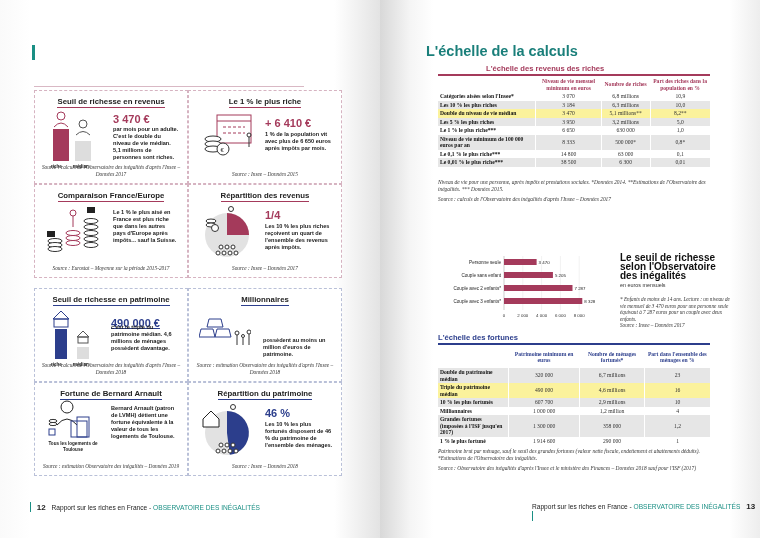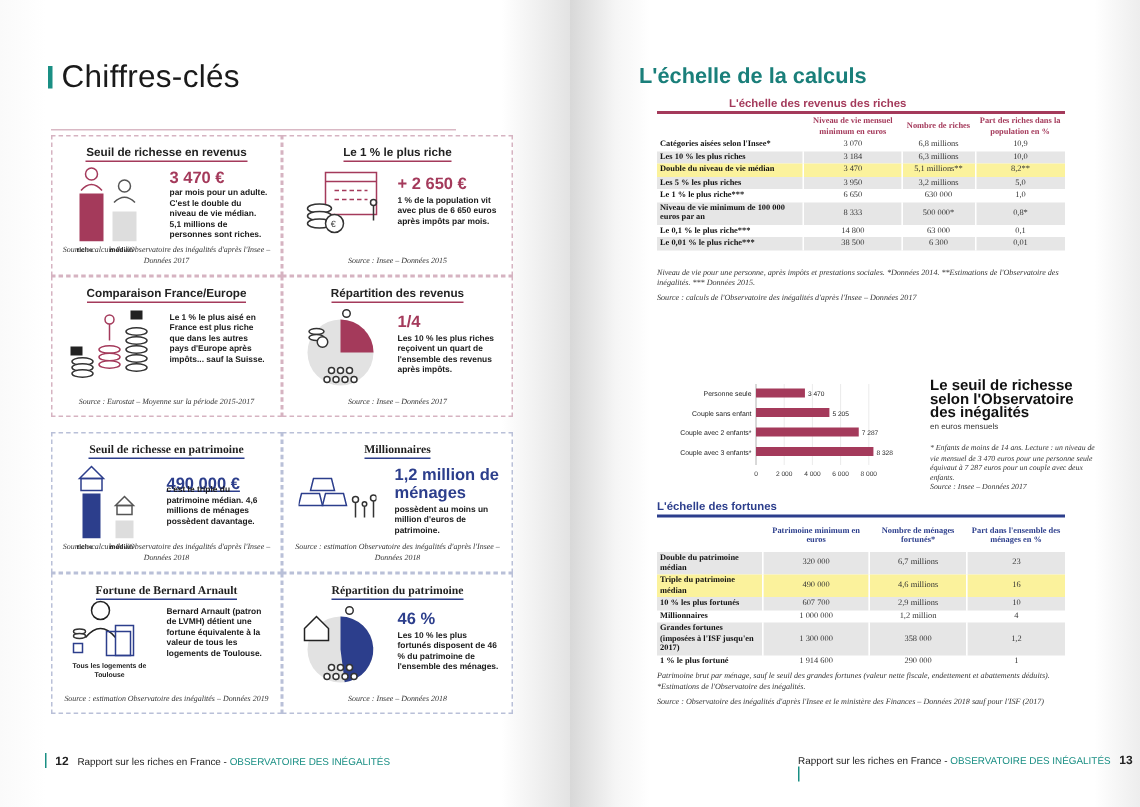--- a/index.html
+++ b/index.html
@@ -13,21 +13,21 @@
   .h1 { position: absolute; left: 32px; top: 40px; font-size: 21px; font-weight: normal; color: #1a1a1a; letter-spacing: 0.2px; }
   .h1 .bar { display: inline-block; width: 3px; height: 15px; background: #1a8f84; margin-right: 6px; vertical-align: -1px; }
   .h2 { position: absolute; left: 34px; top: 68px; font-size: 11.5px; font-weight: bold; color: #1a7f7a; }
   .rule-left { position: absolute; left: 34px; top: 86px; width: 270px; height: 1px; background: #d9b8c4; }
 
   .grid { position: absolute; left: 34px; top: 90px; width: 308px; }
   .cell { position: absolute; width: 154px; height: 94px; border: 1px dashed #d6b3c1; background: #fff; }
   .cell.blue { border-color: #b9c0d8; }
   .cell .title { position: absolute; left: 0; right: 0; top: 6px; text-align: center; font-size: 7.8px; font-weight: bold; color: #222; }
   .cell .title span { border-bottom: 1.5px solid #a43a5b; padding-bottom: 1px; }
-  .cell.blue .title span { border-bottom-color: #2c3e8c; font-family: Liberation Serif, serif; }
+  .cell.blue .title span { border-bottom-color: #2c3e8c; }
   .cell .big { position: absolute; font-size: 11px; font-weight: bold; }
   .cell .desc { position: absolute; font-size: 5.6px; line-height: 7px; font-weight: bold; color: #1a1a1a; }
   .cell .source { position: absolute; left: 4px; right: 4px; bottom: 6px; text-align: center; font-family: "Liberation Serif", serif; font-style: italic; font-size: 5.3px; line-height: 6.5px; color: #333; }
   .red { color: #a43a5b; }
   .navy { color: #2c3e8c; }
   .icon { position: absolute; }
 
   .rh1 { position: absolute; left: 426px; top: 43px; font-size: 14.5px; font-weight: bold; color: #1a7f7a; }
   .rh2 { position: absolute; left: 438px; top: 64px; font-size: 7.6px; font-weight: bold; color: #a43a5b; }
   .rh2.navy { color: #2c3e8c; }
@@ -55,21 +55,21 @@
   .footer .num { font-weight: bold; font-size: 8px; margin: 0 4px; }
   .footer .teal { color: #1a8f84; }
   .footer .vbar { display: inline-block; width: 1px; height: 10px; background: #1a8f84; vertical-align: -2px; }
 </style>
 </head>
 <body>
 
 <div class="spread">
 
   <div class="page page-left">
-    <div class="h1"><span class="bar"></span><span>Chiffres-clés</span></div>
+    <div class="h1"><span class="bar"></span></div>
     <div class="rule-left"></div>
 
     <div class="grid">
 
       <div class="cell" style="left:0;top:0;">
         <div class="title"><span>Seuil de richesse en revenus</span></div>
         <svg class="icon" style="left:14px;top:18px;" width="54" height="52">
           <circle cx="12" cy="7" r="4" fill="none" stroke="#a43a5b" stroke-width="1"></circle>
           <path d="M5 18 Q12 10 19 18" fill="none" stroke="#a43a5b" stroke-width="1"></path>
           <rect x="4" y="20" width="16" height="32" fill="#a43a5b"></rect>
@@ -92,21 +92,21 @@
           <line x1="24" y1="16" x2="46" y2="16" stroke="#a43a5b" stroke-dasharray="3 2"></line>
           <line x1="24" y1="22" x2="46" y2="22" stroke="#a43a5b" stroke-dasharray="3 2"></line>
           <ellipse cx="14" cy="28" rx="8" ry="3" fill="#fff" stroke="#333"></ellipse>
           <ellipse cx="14" cy="33" rx="8" ry="3" fill="#fff" stroke="#333"></ellipse>
           <ellipse cx="14" cy="38" rx="8" ry="3" fill="#fff" stroke="#333"></ellipse>
           <circle cx="24" cy="38" r="6" fill="#fff" stroke="#333"></circle>
           <text x="21.5" y="40.5" font-size="6" fill="#333">€</text>
           <circle cx="50" cy="24" r="2" fill="none" stroke="#333"></circle>
           <line x1="50" y1="26" x2="50" y2="36" stroke="#333"></line>
         </svg>
-        <div class="big red" style="left:76px;top:26px;">+ 2 650 €</div>
+        <div class="big red" style="left:76px;top:26px;">+ 6 410 €</div>
         <div class="desc" style="left:76px;top:40px;width:68px;">1 % de la population vit avec plus de 6 650 euros après impôts par mois.</div>
         <div class="source">Source : Insee – Données 2015</div>
       </div>
 
       <div class="cell" style="left:0;top:94px;">
         <div class="title"><span>Comparaison France/Europe</span></div>
         <svg class="icon" style="left:10px;top:20px;" width="60" height="48">
           <rect x="2" y="26" width="8" height="6" fill="#222"></rect>
           <ellipse cx="10" cy="36" rx="7" ry="2.5" fill="#fff" stroke="#333"></ellipse>
           <ellipse cx="10" cy="40" rx="7" ry="2.5" fill="#fff" stroke="#333"></ellipse>
@@ -176,21 +176,20 @@
           <path d="M18 14 L30 14 L32 22 L16 22 Z" fill="none" stroke="#2c3e8c"></path>
           <g stroke="#333" fill="none">
               <circle cx="38" cy="18" r="2"></circle>
               <line x1="38" y1="20" x2="38" y2="30"></line>
               <circle cx="44" cy="21" r="1.5"></circle>
               <line x1="44" y1="23" x2="44" y2="30"></line>
               <circle cx="50" cy="17" r="2"></circle>
               <line x1="50" y1="19" x2="50" y2="30"></line>
             </g>
         </svg>
-        <div class="big navy" style="left:74px;top:22px;width:78px;line-height:12px;">1,2 million de ménages</div>
         <div class="desc" style="left:74px;top:48px;width:70px;">possèdent au moins un million d'euros de patrimoine.</div>
         <div class="source">Source : estimation Observatoire des inégalités d'après l'Insee – Données 2018</div>
       </div>
 
       <div class="cell blue" style="left:0;top:292px;">
         <div class="title"><span>Fortune de Bernard Arnault</span></div>
         <svg class="icon" style="left:12px;top:16px;" width="56" height="40">
           <circle cx="20" cy="8" r="6" fill="none" stroke="#222"></circle>
           <path d="M10 26 Q20 14 30 26" fill="none" stroke="#222"></path>
           <ellipse cx="6" cy="22" rx="4" ry="1.6" fill="#fff" stroke="#333"></ellipse>

